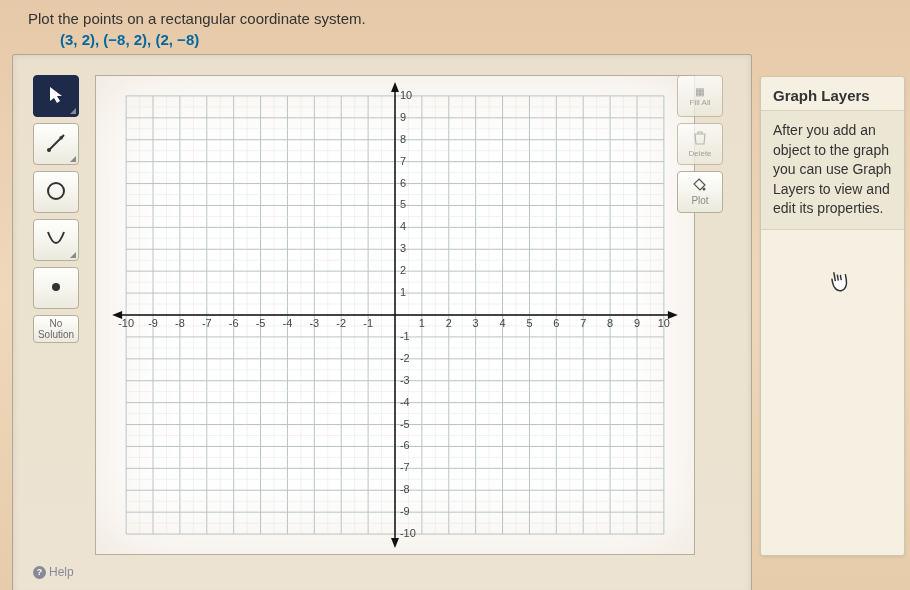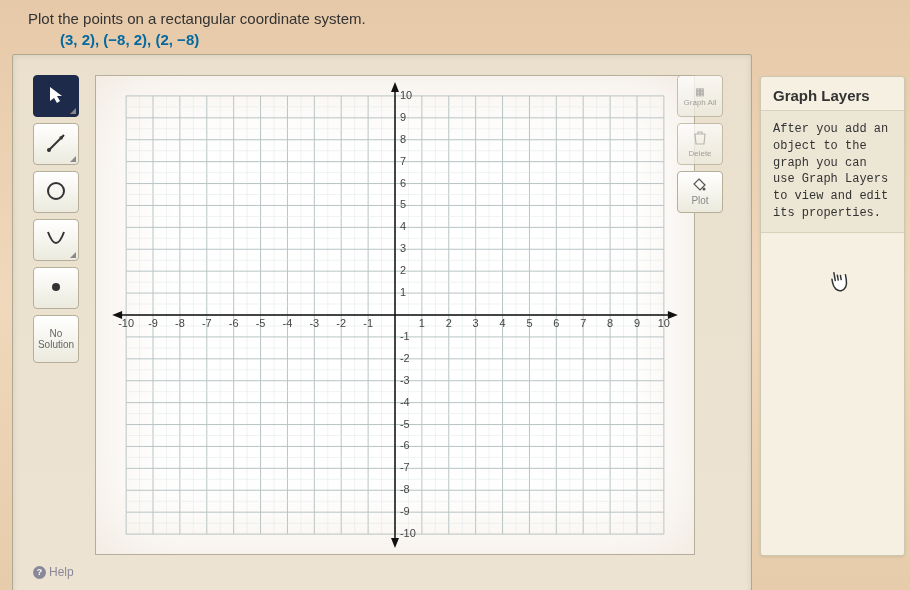--- a/index.html
+++ b/index.html
@@ -128,26 +128,25 @@
   .layers-title {
     padding: 10px 12px 6px;
     font-weight:bold;
     font-size:15px;
     color:#333;
   }
   .layers-desc {
     margin: 0;
     background:#ece6d5;
     padding: 10px 12px;
-    font-size:12px;
+    font-size:14px;
     color:#333;
     border-top:1px solid #d8d1bc;
     border-bottom:1px solid #d8d1bc;
     line-height:1.4;
-    font-family:Liberation Mono, monospace;
   }
   .cursor-hand {
     position:absolute;
     left: 828px; top: 270px;
     font-size:20px;
     transform: rotate(-10deg);
   }
   
   .grid-svg { width:100%; height:100%; display:block; }
   .gl { stroke:#b8c4c4; stroke-width:1; }
@@ -198,21 +197,21 @@
           </span>
           <span class="corner"></span>
         </div>
         <div class="tool-btn">
           <span>
             <svg width="10" height="10">
                 <circle cx="5" cy="5" r="4" fill="#333"></circle>
               </svg>
           </span>
         </div>
-        <div class="tool-btn" style="height:48px;line-height:1.1;">
+        <div class="tool-btn" style="height:28px;line-height:1.1;">
           <span style="white-space:pre;font-size:10px;">No
 Solution</span>
         </div>
       </div>
 
       <div class="graph-area">
         <svg class="grid-svg" id="grid-svg" viewBox="0 0 600 480">
             <line class="gl " x1="30" y1="20" x2="30" y2="460"></line>
             <line class="gl sub" x1="43.5" y1="20" x2="43.5" y2="460"></line>
             <line class="gl " x1="57" y1="20" x2="57" y2="460"></line>
@@ -340,21 +339,21 @@
             <text class="tick-label" x="305" y="89" text-anchor="start">7</text>
             <text class="tick-label" x="305" y="67" text-anchor="start">8</text>
             <text class="tick-label" x="305" y="45" text-anchor="start">9</text>
             <text class="tick-label" x="305" y="23" text-anchor="start">10</text>
           </svg>
       </div>
 
       <div class="toolbar-right">
         <div class="side-btn disabled">
           <span>▦</span>
-          <span style="font-size:8px;">Graph All</span>
+          <span style="font-size:8px;">Fill All</span>
         </div>
         <div class="side-btn disabled">
           <span>
             <svg width="16" height="16" viewBox="0 0 16 16">
                 <path d="M3 4h10l-1 10H4z M6 2h4v2H6z" fill="none" stroke="#aaa" stroke-width="1.2"></path>
               </svg>
           </span>
           <span style="font-size:8px;">Delete</span>
         </div>
         <div class="side-btn">

